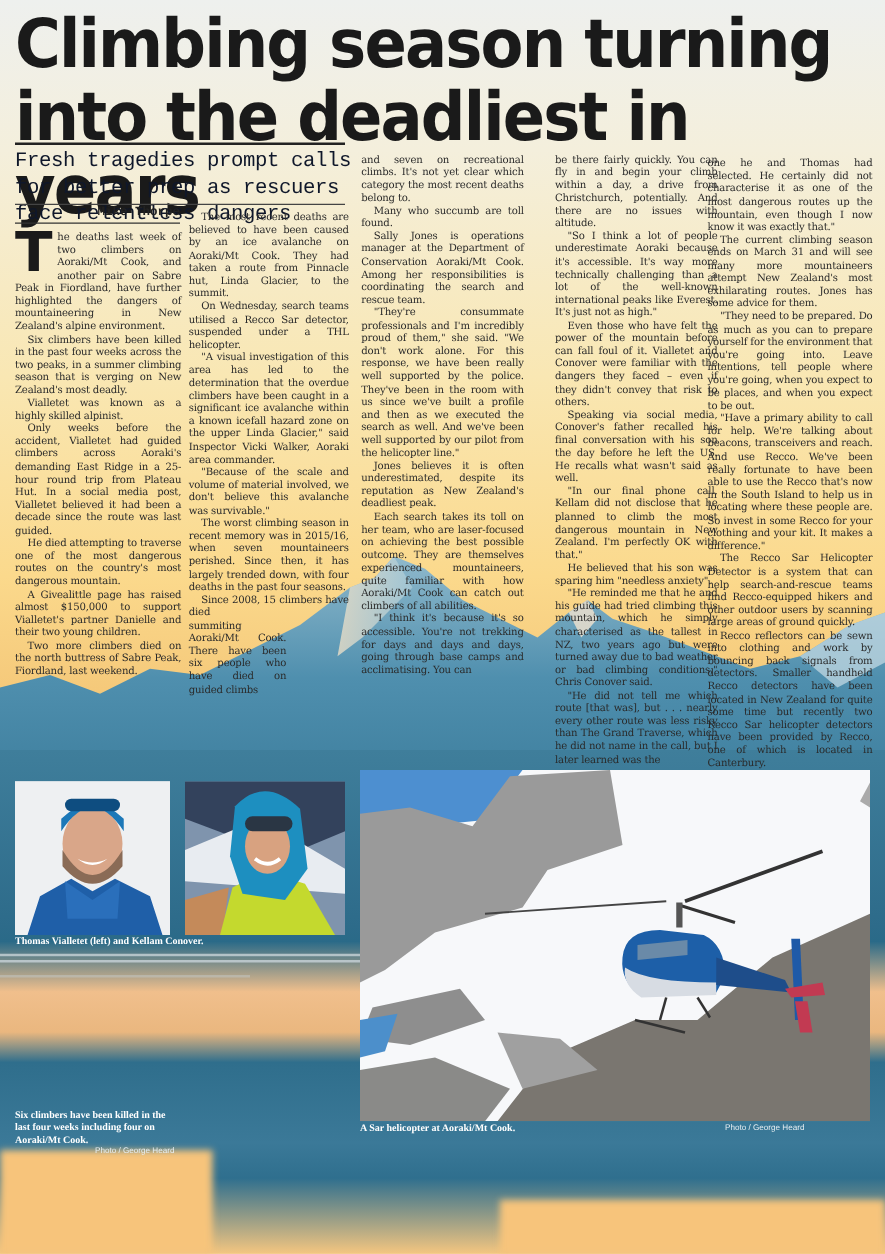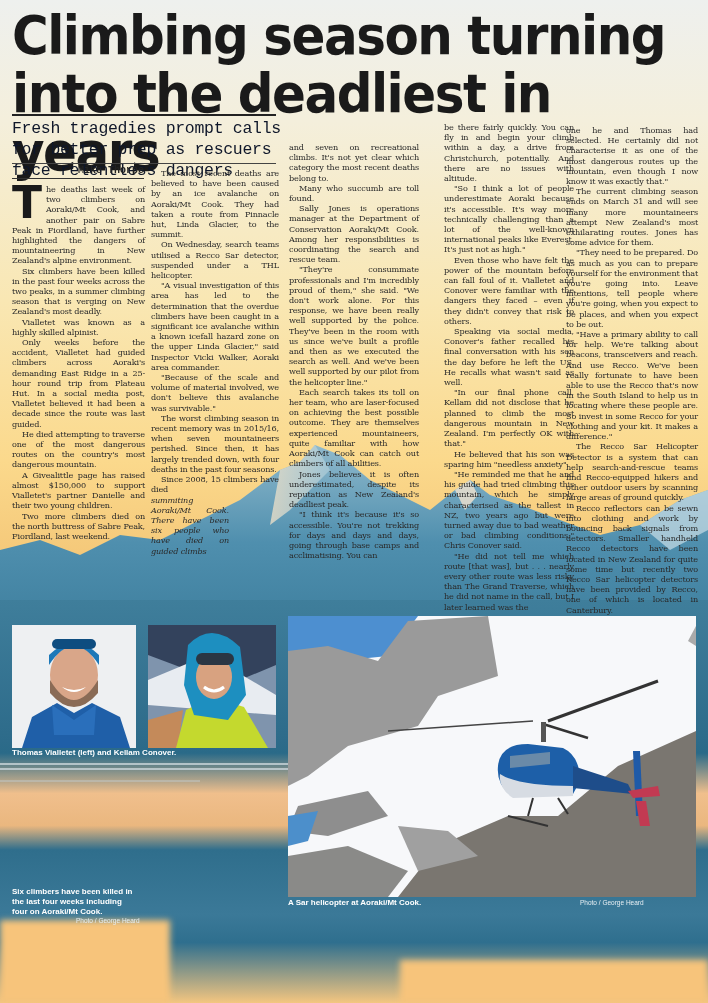--- a/index.html
+++ b/index.html
@@ -24,21 +24,21 @@
   .deck-rule2 { position:absolute; left:12px; top:163px; width:264px; border-top:1px solid #444; }
   .byline { position:absolute; left:12px; top:165px; width:132px; text-align:right;
     font-family: Liberation Mono, monospace; font-weight: bold; font-size: 10px; color:#222; padding-bottom:2px; border-bottom:1px solid #333; }
 
   .col { position: absolute; font-size: 8.1px; line-height: 10.2px; color: #2a2a2a; text-align: justify; font-family: "DejaVu Serif", serif; letter-spacing: -0.15px; }
   .col p { text-indent: 10px; }
   .col p.noind { text-indent: 0; }
   .dropcap { float:left; font-family:"DejaVu Sans", sans-serif; font-weight:900; font-size:44px; line-height:34px; margin: 2px 4px 0 0; color:#1a1a1a; }
 
   .photo { position: absolute; overflow: hidden; }
-  .caption { position: absolute; font-family: Liberation Sans, sans-serif; font-weight: bold; color: #fff; font-size: 8px; line-height: 10px; }
+  .caption { position: absolute; font-family: Liberation Serif, serif; font-weight: bold; color: #fff; font-size: 8px; line-height: 10px; }
   .credit { position: absolute; font-family: "Liberation Sans", sans-serif; color: #e6eef2; font-size: 6.5px; }
 </style>
 </head>
 <body>
 
 <svg class="mountains" viewBox="0 0 708 200" preserveAspectRatio="none">
   <defs>
     <linearGradient id="mtn" x1="0" y1="0" x2="0" y2="1">
       <stop offset="0" stop-color="#8fb9cc"></stop>
       <stop offset="0.5" stop-color="#4f8fae"></stop>
@@ -83,30 +83,30 @@
   <p>Two more climbers died on the north buttress of Sabre Peak, Fiordland, last weekend.</p>
 </div>
 
 <div class="col" style="left:151px; top:168px; width:128px;">
   <p>The most recent deaths are believed to have been caused by an ice avalanche on Aoraki/Mt Cook. They had taken a route from Pinnacle hut, Linda Glacier, to the summit.</p>
   <p>On Wednesday, search teams utilised a Recco Sar detector, suspended under a THL helicopter.</p>
   <p>"A visual investigation of this area has led to the determination that the overdue climbers have been caught in a significant ice avalanche within a known icefall hazard zone on the upper Linda Glacier," said Inspector Vicki Walker, Aoraki area commander.</p>
   <p>"Because of the scale and volume of material involved, we don't believe this avalanche was survivable."</p>
   <p>The worst climbing season in recent memory was in 2015/16, when seven mountaineers perished. Since then, it has largely trended down, with four deaths in the past four seasons.</p>
   <p>Since 2008, 15 climbers have died</p>
-  <p class="noind" style="width:78px;font-style:italic;">summiting Aoraki/Mt Cook. There have been six people who have died on guided climbs</p>
+  <p class="noind" style="width:78px;">summiting Aoraki/Mt Cook. There have been six people who have died on guided climbs</p>
 </div>
 
-<div class="col" style="left:289px; top:122px; width:130px;margin-top:20px;">
+<div class="col" style="left:289px; top:122px; width:130px;">
   <p class="noind">and seven on recreational climbs. It's not yet clear which category the most recent deaths belong to.</p>
   <p>Many who succumb are toll found.</p>
   <p>Sally Jones is operations manager at the Department of Conservation Aoraki/Mt Cook. Among her responsibilities is coordinating the search and rescue team.</p>
   <p>"They're consummate professionals and I'm incredibly proud of them," she said. "We don't work alone. For this response, we have been really well supported by the police. They've been in the room with us since we've built a profile and then as we executed the search as well. And we've been well supported by our pilot from the helicopter line."</p>
+  <p>Jones believes it is often underestimated, despite its reputation as New Zealand's deadliest peak.</p>
   <p>Each search takes its toll on her team, who are laser-focused on achieving the best possible outcome. They are themselves experienced mountaineers, quite familiar with how Aoraki/Mt Cook can catch out climbers of all abilities.</p>
-  <p>Jones believes it is often underestimated, despite its reputation as New Zealand's deadliest peak.</p>
   <p>"I think it's because it's so accessible. You're not trekking for days and days and days, going through base camps and acclimatising. You can</p>
 </div>
 
 <div class="col" style="left:444px; top:122px; width:130px;">
   <p class="noind">be there fairly quickly. You can fly in and begin your climb within a day, a drive from Christchurch, potentially. And there are no issues with altitude.</p>
   <p>"So I think a lot of people underestimate Aoraki because it's accessible. It's way more technically challenging than a lot of the well-known international peaks like Everest. It's just not as high."</p>
   <p>Even those who have felt the power of the mountain before can fall foul of it. Vialletet and Conover were familiar with the dangers they faced – even if they didn't convey that risk to others.</p>
   <p>Speaking via social media, Conover's father recalled his final conversation with his son the day before he left the US. He recalls what wasn't said as well.</p>
   <p>"In our final phone call, Kellam did not disclose that he planned to climb the most dangerous mountain in New Zealand. I'm perfectly OK with that."</p>
   <p>He believed that his son was sparing him "needless anxiety".</p>

